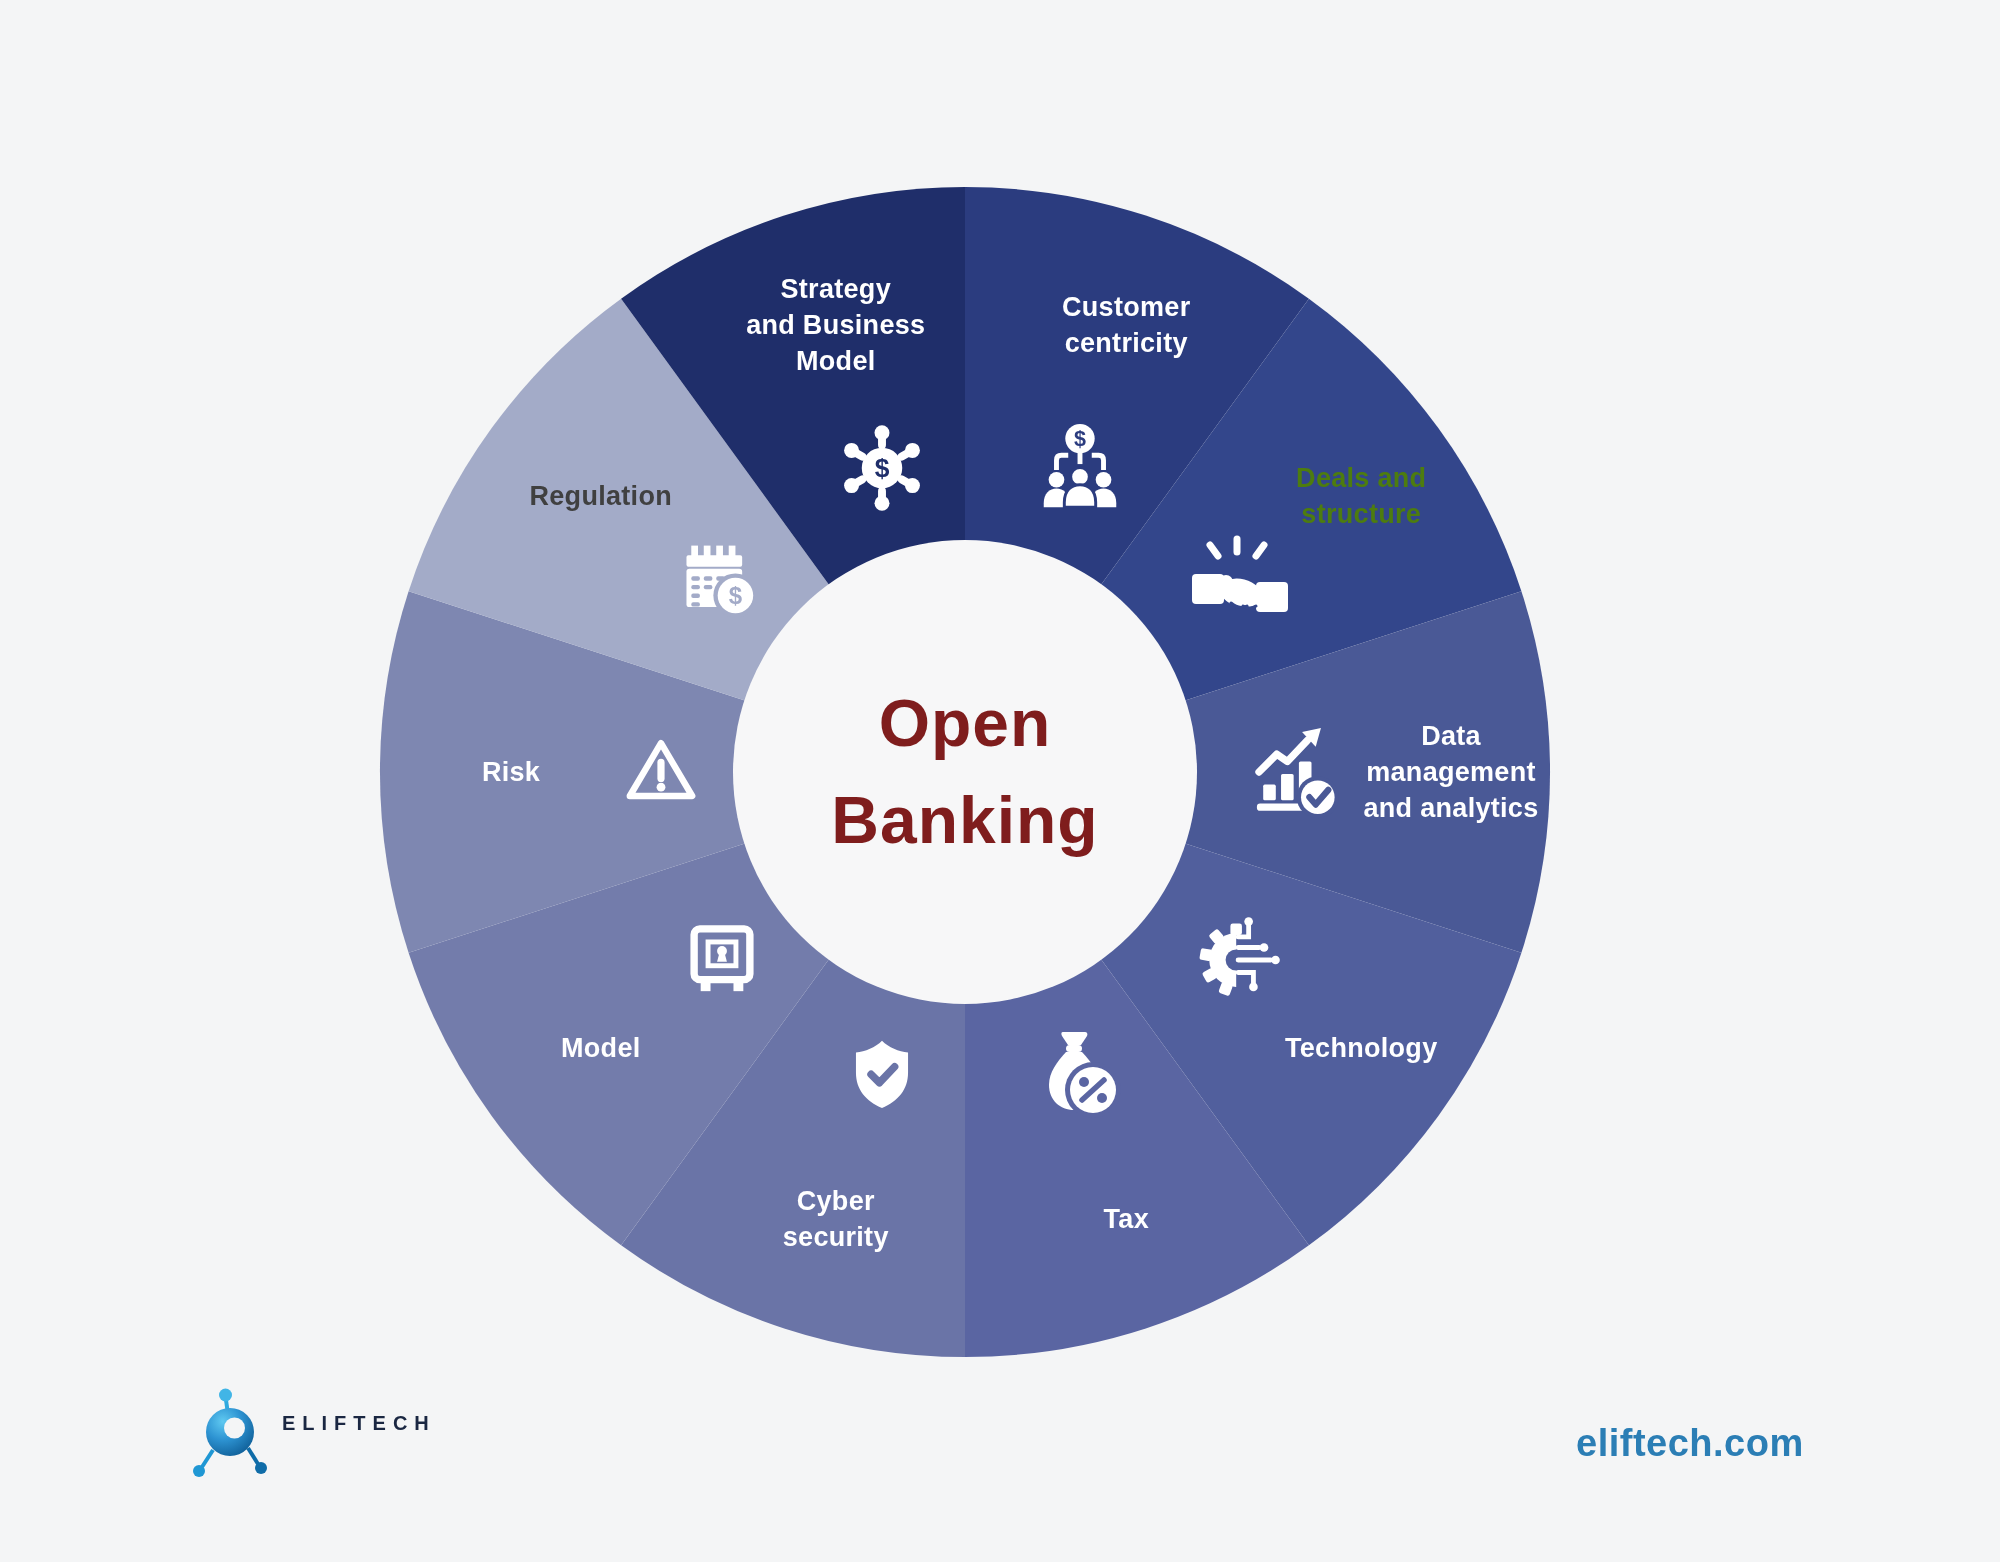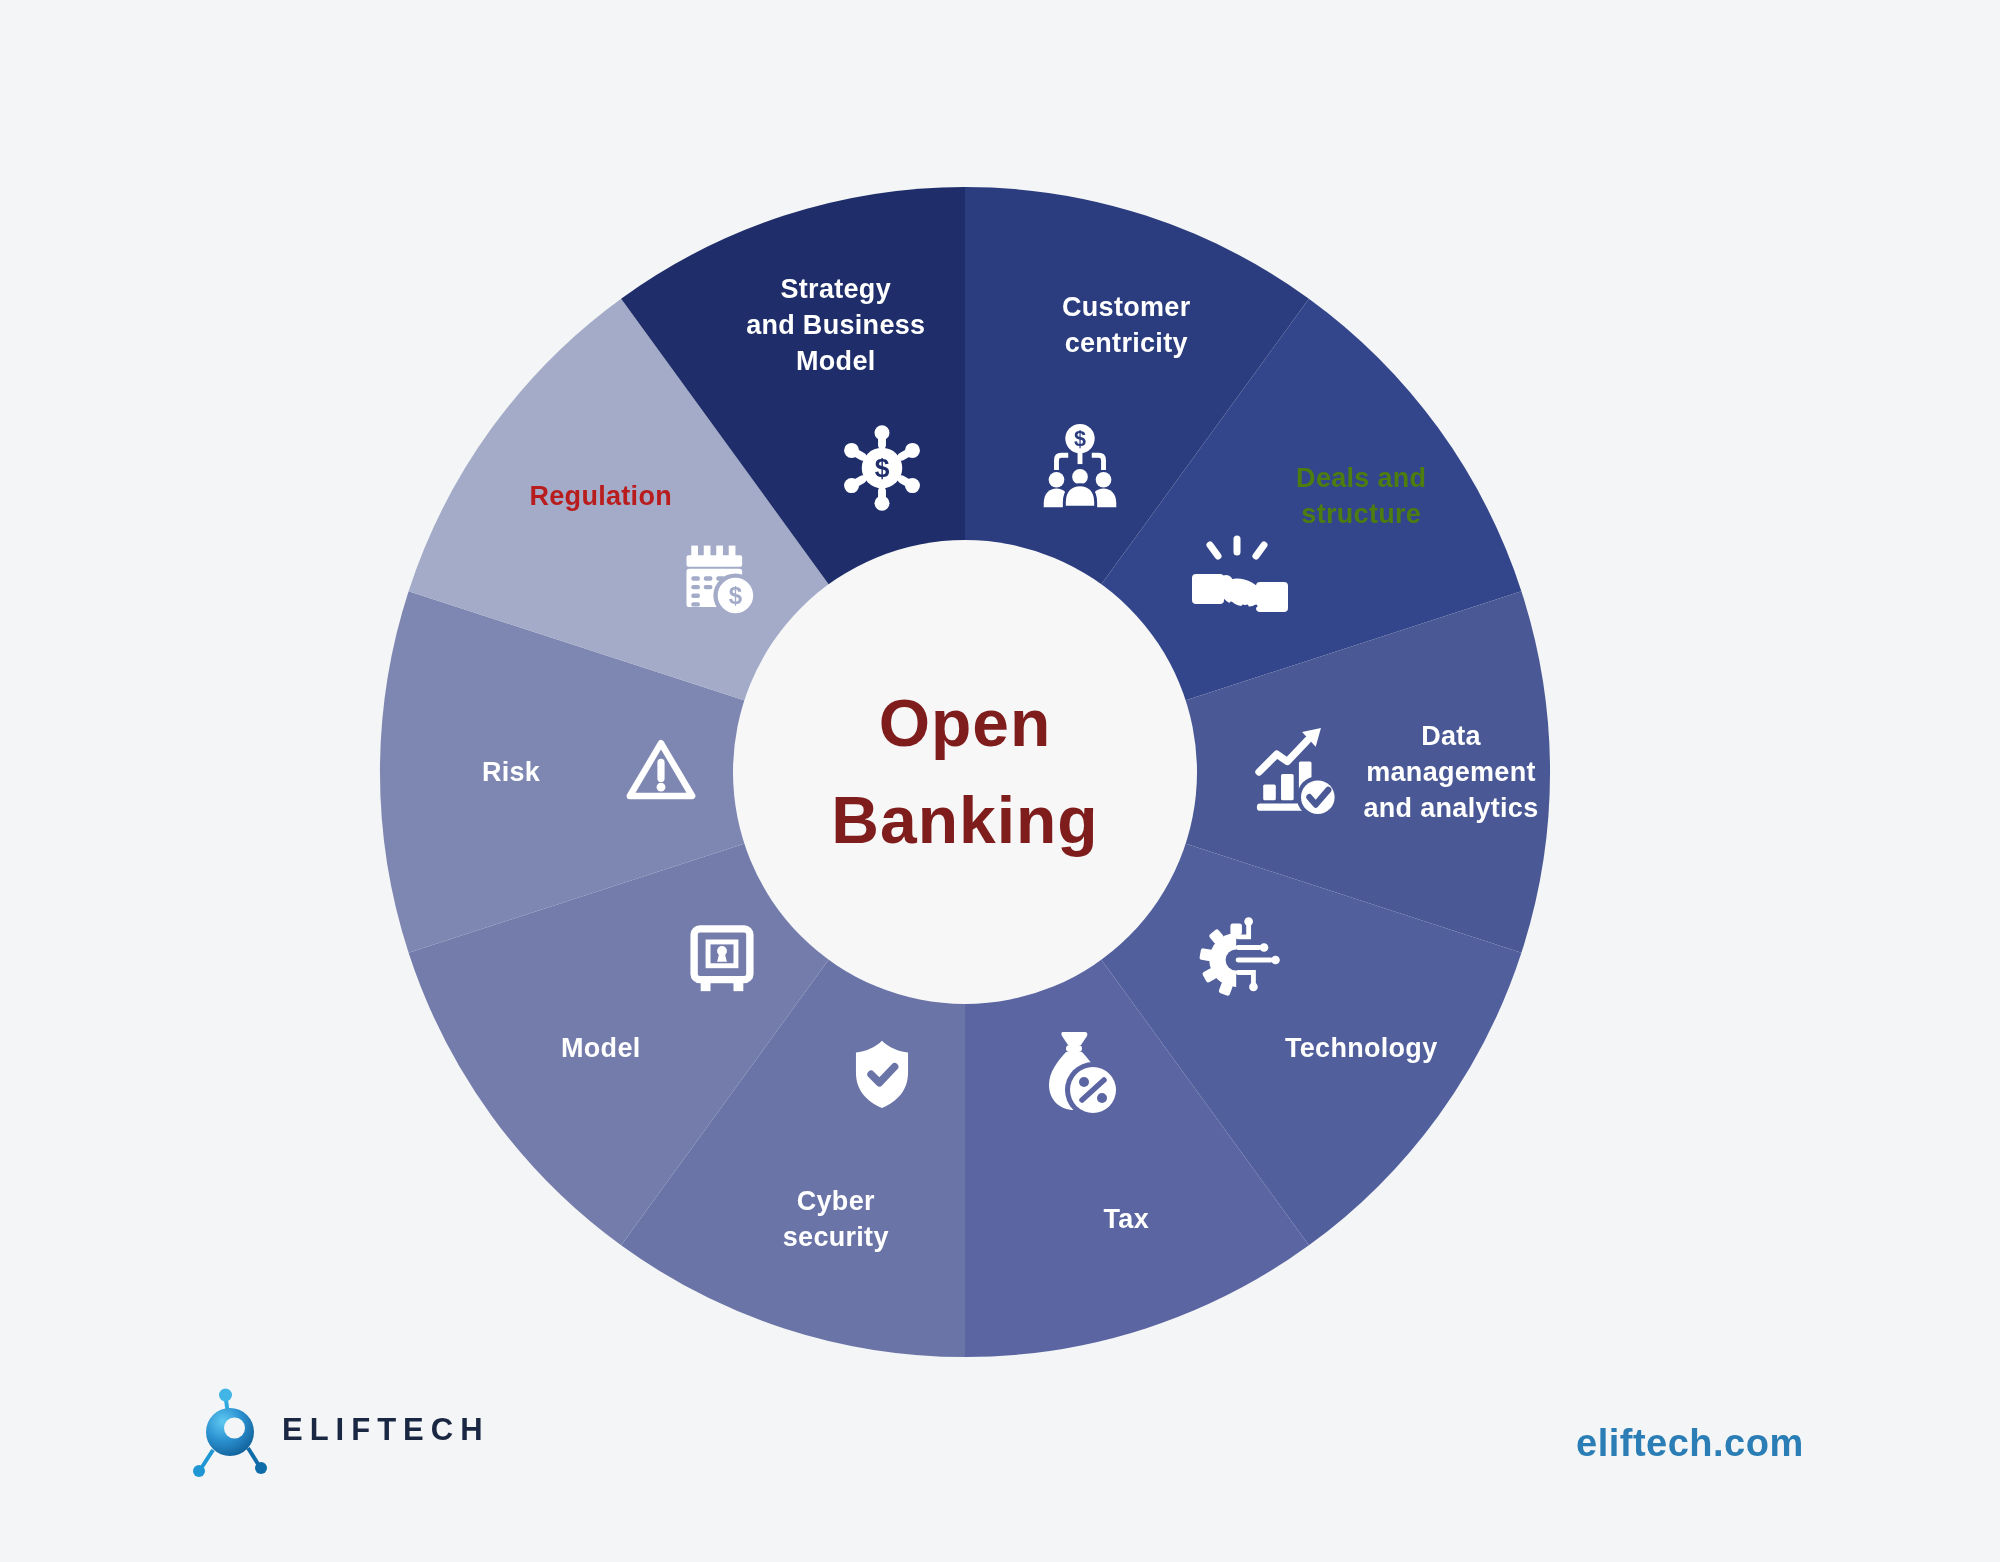--- a/index.html
+++ b/index.html
@@ -7,21 +7,21 @@
   .canvas{position:relative;width:2000px;height:1562px;overflow:hidden;background:#F4F5F6;}
   #wheel-svg{position:absolute;left:0;top:0;width:2000px;height:1562px;}
   .overlay{position:absolute;left:16px;top:0;width:2000px;height:1562px;pointer-events:none;}
   .seg-label{position:absolute;transform:translate(-50%,-50%);color:#FFFFFF;font-size:27px;
              font-weight:700;line-height:36px;text-align:center;white-space:pre-line;letter-spacing:.3px;}
   .seg-icon{position:absolute;transform:translate(-50%,-50%);}
   .seg-icon svg{display:block;}
   .center-title{position:absolute;left:965px;top:772px;transform:translate(-50%,-50%);
                 text-align:center;font-weight:700;font-size:66px;line-height:97px;letter-spacing:1px;}
   .footer-logo{position:absolute;left:168px;top:1384px;width:420px;height:116px;}
-  .brand-word{position:absolute;left:282px;top:1412px;font-size:31px;font-weight:600;
+  .brand-word{position:absolute;left:282px;top:1412px;font-size:20px;font-weight:600;
               letter-spacing:7px;color:#1A2742;}
   .website{position:absolute;left:1576px;top:1422px;font-size:38px;font-weight:700;letter-spacing:.5px;}
 </style>
 </head>
 <body>
 
 <div class="canvas" style="background: rgb(244, 245, 246);">
 
   <svg id="wheel-svg" viewBox="0 0 2000 1562">
       <path d="M965,772 L965.0,187.0 A585,585 0 0 1 1308.9,298.7 Z" fill="#2B3C7F"></path>
@@ -155,21 +155,21 @@
         </svg>
       </div>
       <div class="seg-label" style="left: 495px; top: 772px; color: rgb(255, 255, 255);">Risk</div>
       <div class="seg-icon" style="left: 645px; top: 772px;">
         <svg width="80" height="80" viewBox="0 0 100 100">
    <path d="M50,14 L89,80 H11 Z" fill="none" stroke="#fff" stroke-width="8" stroke-linejoin="round"></path>
    <line x1="50" y1="38" x2="50" y2="58" stroke="#fff" stroke-width="9" stroke-linecap="round"></line>
    <circle cx="50" cy="69" r="5.5" fill="#fff"></circle>
         </svg>
       </div>
-      <div class="seg-label" style="left: 584.762px; top: 495.741px; color: #b91c1c;">Regulation</div>
+      <div class="seg-label" style="left: 584.762px; top: 495.741px; color: #404040;">Regulation</div>
       <div class="seg-icon" style="left: 706.115px; top: 583.909px;">
         <svg width="96" height="96" viewBox="0 0 100 100">
    <g fill="#fff">
     <rect x="18" y="10" width="7" height="12"></rect>
             <rect x="31" y="10" width="7" height="12"></rect>
     <rect x="44" y="10" width="7" height="12"></rect>
             <rect x="57" y="10" width="7" height="12"></rect>
     <rect x="13" y="20" width="58" height="12" rx="2"></rect>
     <rect x="13" y="34" width="58" height="40" rx="3"></rect>
    </g>

